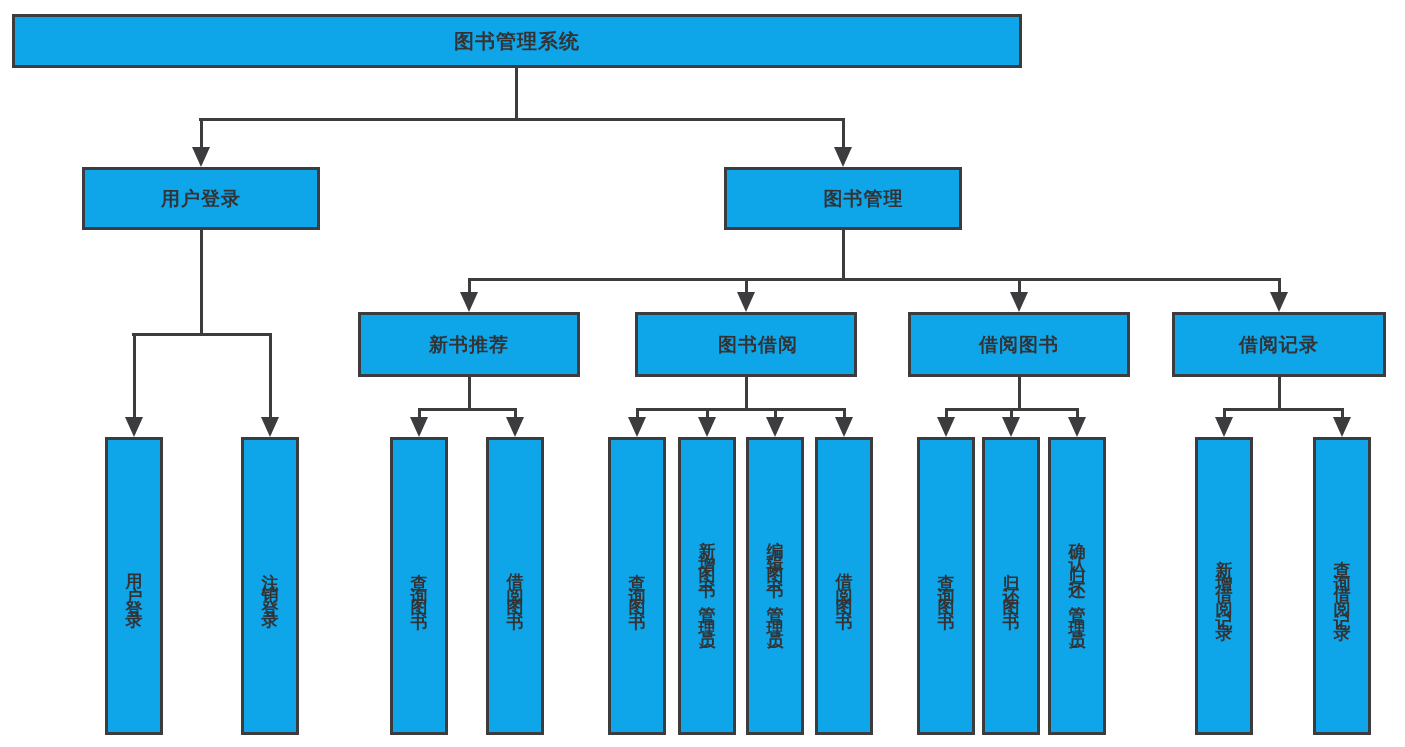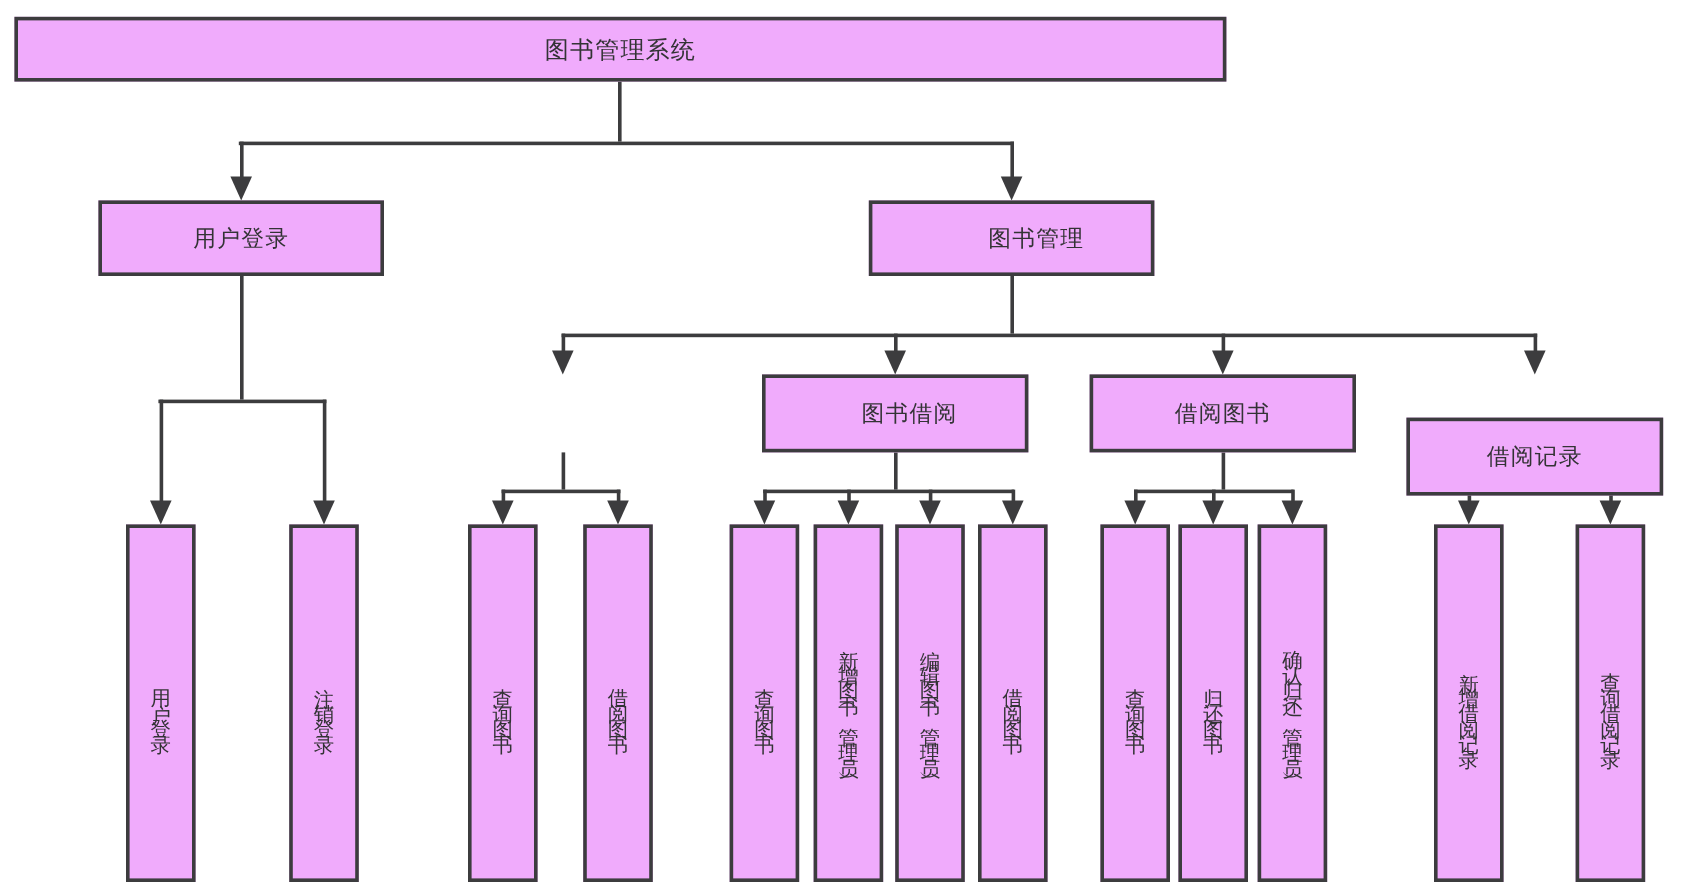--- a/index.html
+++ b/index.html
@@ -1,22 +1,22 @@
 <!DOCTYPE html>
 <html><head>
 <meta charset="utf-8">
 <style>
   html,body{margin:0;padding:0;background:#ffffff;}
   .canvas{
     position:relative;width:1405px;height:747px;background:#ffffff;
     font-family:"Liberation Sans","DejaVu Sans",sans-serif;overflow:hidden;
   }
   .box{
-    position:absolute;box-sizing:border-box;border:3px solid #3c3c3e;background:#f0abfc;
-    display:flex;align-items:center;justify-content:center;z-index:2;
+    position:absolute;box-sizing:border-box;border:3px solid #3c3c3e;background:#0ea5e9;
+    display:flex;align-items:center;justify-content:center;z-index:2;font-weight:bold;
   }
   .hlabel{font-size:19px;color:#333335;letter-spacing:1px;white-space:nowrap;}
   .root .hlabel{font-size:20px;}
   .vtext{
     writing-mode:vertical-rl;text-orientation:mixed;
     font-size:17px;color:#333335;letter-spacing:13px;line-height:1;white-space:nowrap;
   }
   .vline,.hline{position:absolute;background:#3c3c3e;z-index:1;}
   .vline{width:3px;}
   .hline{height:3px;}
@@ -99,27 +99,30 @@
     <span class="hlabel">图书管理系统</span>
   </div>
 
   <div class="box" style="left:82px;top:167px;width:238px;height:63px;">
     <span class="hlabel">用户登录</span>
   </div>
   <div class="box" style="left:724px;top:167px;width:238px;height:63px;padding-left:41px;">
     <span class="hlabel">图书管理</span>
   </div>
 
+  <div class="box" style="left:358px;top:312px;width:222px;height:65px;">
+    <span class="hlabel">新书推荐</span>
+  </div>
   <div class="box" style="left:635px;top:312px;width:222px;height:65px;padding-left:24px;">
     <span class="hlabel">图书借阅</span>
   </div>
   <div class="box" style="left:908px;top:312px;width:222px;height:65px;">
     <span class="hlabel">借阅图书</span>
   </div>
-  <div class="box" style="left:1172px;top:312px;width:214px;height:65px;margin-top:36px;">
+  <div class="box" style="left:1172px;top:312px;width:214px;height:65px;">
     <span class="hlabel">借阅记录</span>
   </div>
 
   <div class="box" style="left:105px;top:437px;width:58px;height:298px;">
     <span class="vtext">用户登录</span>
   </div>
   <div class="box" style="left:241px;top:437px;width:58px;height:298px;">
     <span class="vtext">注销登录</span>
   </div>
 

